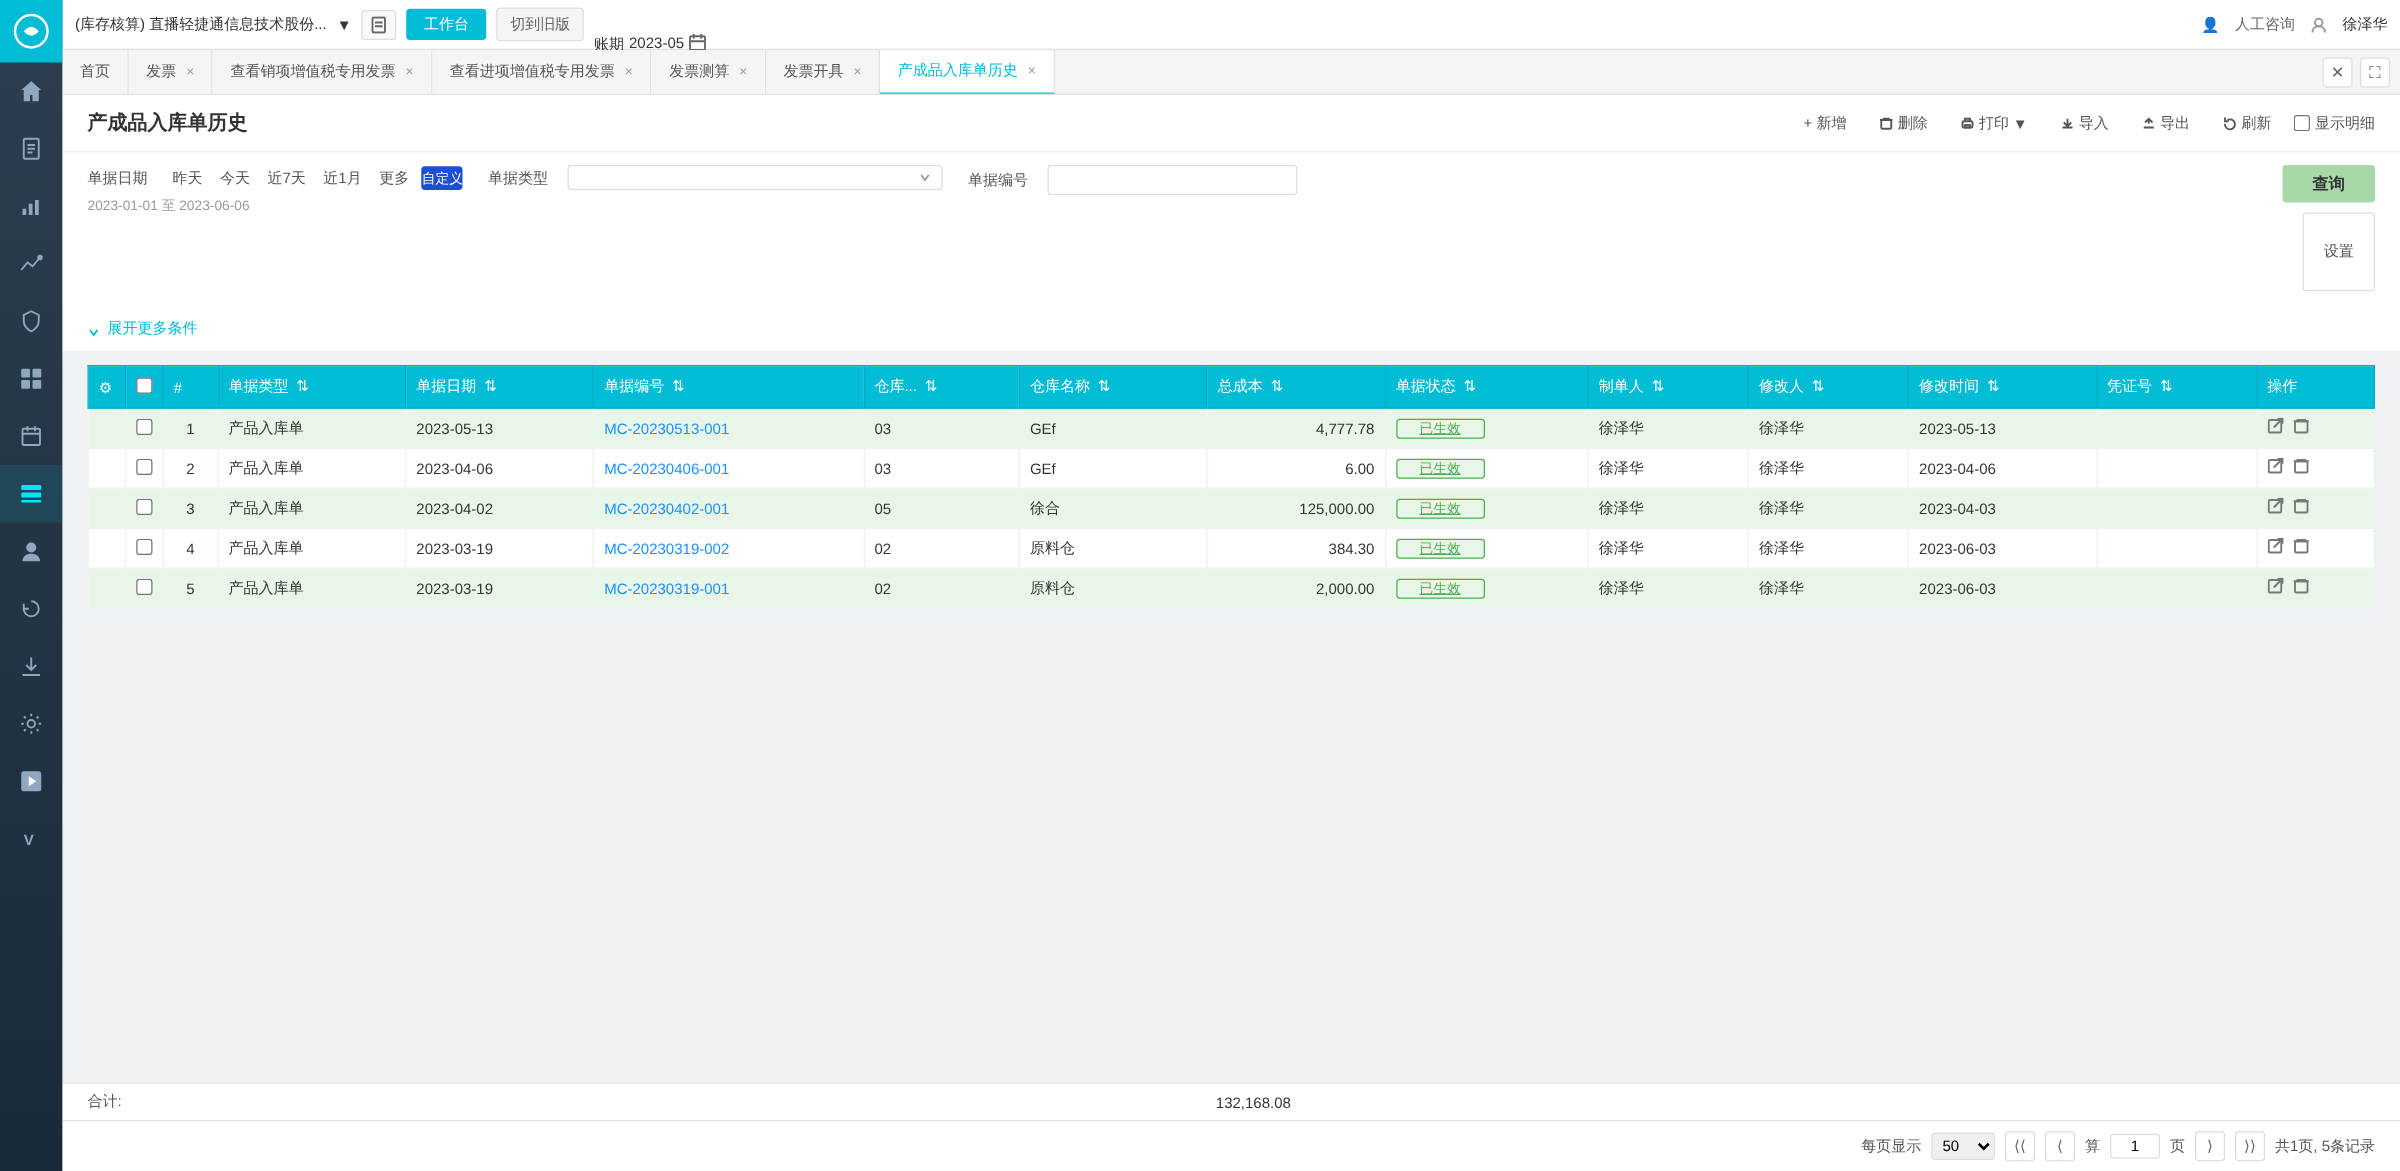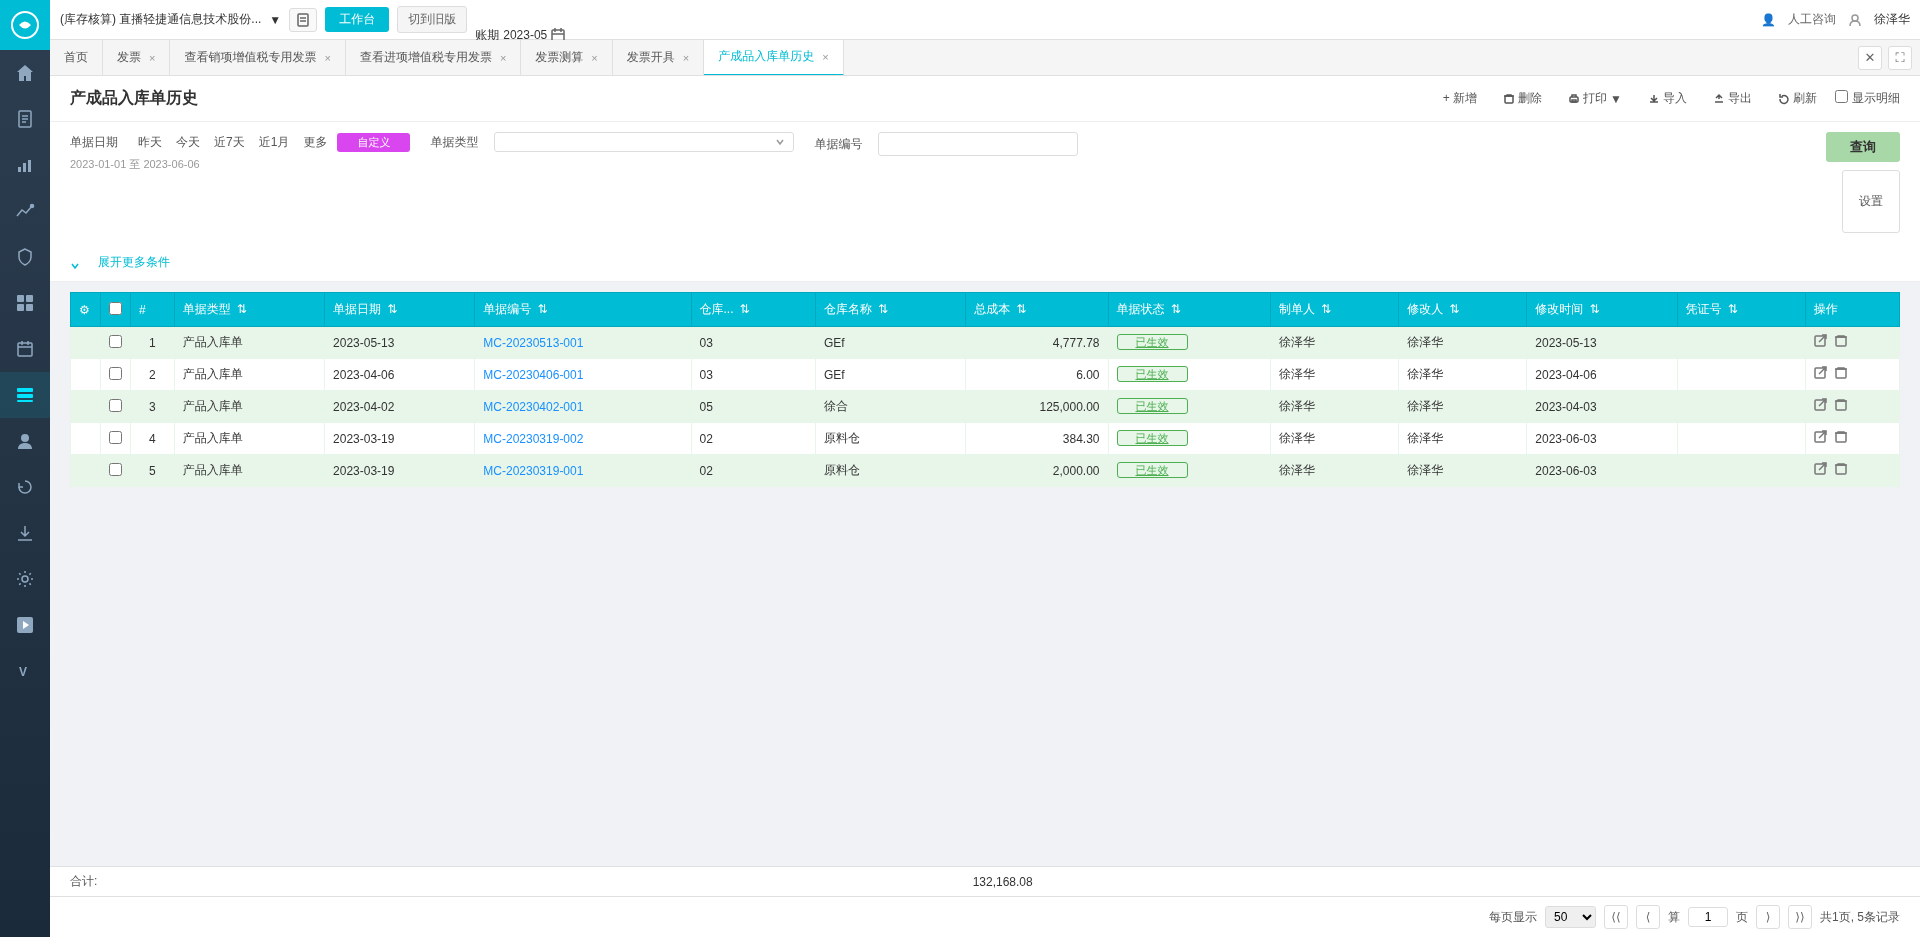--- a/index.html
+++ b/index.html
@@ -15,55 +15,55 @@
 
     
     .main { flex: 1; display: flex; flex-direction: column; overflow: hidden; }
 
     
     .topbar { height: 40px; background: #fff; border-bottom: 1px solid #e0e0e0; display: flex; align-items: center; padding: 0 10px; gap: 8px; flex-shrink: 0; }
     .topbar-company { font-size: 12px; color: #333; display: flex; align-items: center; gap: 4px; max-width: 280px; white-space: nowrap; overflow: hidden; text-overflow: ellipsis; }
     .topbar-doc-btn { width: 28px; height: 24px; border: 1px solid #ddd; border-radius: 3px; background: #f9f9f9; display: flex; align-items: center; justify-content: center; cursor: pointer; }
     .topbar-work-btn { background: #00bcd4; color: #fff; border: none; border-radius: 3px; padding: 4px 14px; font-size: 12px; cursor: pointer; }
     .topbar-period-btn { background: #f5f5f5; color: #666; border: 1px solid #ddd; border-radius: 3px; padding: 4px 10px; font-size: 12px; cursor: pointer; }
-    .topbar-period { display: flex; align-items: center; gap: 4px; font-size: 12px; color: #333; margin-top: 31px; }
+    .topbar-period { display: flex; align-items: flex-start; gap: 4px; font-size: 12px; color: #333; margin-top: 31px; }
     .topbar-right { margin-left: auto; display: flex; align-items: center; gap: 12px; font-size: 12px; color: #666; }
     .topbar-right .user-icon { color: #00bcd4; }
     .topbar-right .user-name { color: #333; display: flex; align-items: center; gap: 4px; }
 
     
     .tabbar { height: 36px; background: #f5f5f5; border-bottom: 1px solid #e0e0e0; display: flex; align-items: center; padding: 0 0 0 0; flex-shrink: 0; overflow: hidden; }
     .tab { height: 36px; padding: 0 14px; display: flex; align-items: center; gap: 6px; font-size: 12px; color: #555; cursor: pointer; border-right: 1px solid #e0e0e0; white-space: nowrap; background: #f5f5f5; }
     .tab.active { background: #fff; color: #00bcd4; border-bottom: 2px solid #00bcd4; }
     .tab .close { color: #999; font-size: 11px; cursor: pointer; margin-left: 2px; }
     .tabbar-end { margin-left: auto; display: flex; align-items: center; padding-right: 8px; gap: 6px; }
     .tabbar-end-btn { width: 24px; height: 24px; border: 1px solid #ddd; border-radius: 3px; background: #fff; display: flex; align-items: center; justify-content: center; cursor: pointer; font-size: 13px; color: #666; }
 
     
     .content { flex: 1; padding: 0; overflow: hidden; display: flex; flex-direction: column; background: #f0f2f5; }
 
     
     .page-header { background: #fff; padding: 10px 20px; display: flex; align-items: center; justify-content: space-between; border-bottom: 1px solid #eee; }
     .page-title { font-size: 16px; font-weight: bold; color: #333; }
     .header-actions { display: flex; align-items: center; gap: 10px; }
     .action-btn { display: flex; align-items: center; gap: 3px; color: #555; cursor: pointer; font-size: 12px; padding: 4px 8px; border: none; background: none; }
-    .show-detail { display: flex; align-items: flex-start; gap: 4px; font-size: 12px; color: #555; }
+    .show-detail { display: flex; align-items: center; gap: 4px; font-size: 12px; color: #555; }
     .show-detail input[type=checkbox] { margin: 0; }
 
     
     .filter-area { background: #fff; padding: 10px 20px; border-bottom: 1px solid #eee; }
     .filter-row { display: flex; align-items: center; gap: 16px; flex-wrap: wrap; }
     .filter-label { color: #555; font-size: 12px; white-space: nowrap; }
     .date-quick { display: flex; align-items: center; gap: 6px; }
     .date-quick-btn { color: #555; cursor: pointer; padding: 2px 4px; border-radius: 2px; font-size: 12px; }
-    .date-custom-btn { background: #d946ef; color: #fff; border: none; border-radius: 3px; padding: 2px 20px; font-size: 11px; cursor: pointer; }
+    .date-custom-btn { background: #1d4ed8; color: #fff; border: none; border-radius: 3px; padding: 2px 0; font-size: 11px; cursor: pointer; }
     .date-range { color: #999; font-size: 11px; margin-top: 0; }
     .filter-select { border: 1px solid #ddd; border-radius: 3px; padding: 4px 8px; font-size: 12px; min-width: 200px; color: #555; background: #fff; display: flex; align-items: center; justify-content: space-between; cursor: pointer; }
     .filter-input { border: 1px solid #ddd; border-radius: 3px; padding: 4px 8px; font-size: 12px; min-width: 200px; color: #555; }
-    .expand-more { color: #00bcd4; cursor: pointer; font-size: 12px; display: flex; align-items: flex-end; gap: 18px; margin-top: 21px; }
+    .expand-more { color: #00bcd4; cursor: pointer; font-size: 12px; display: flex; align-items: flex-end; gap: 6px; margin-top: 21px; }
     .query-btn { background: #a8d8a8; color: #333; border: none; border-radius: 3px; padding: 6px 24px; font-size: 13px; cursor: pointer; font-weight: bold; }
     .set-btn { background: #fff; color: #555; border: 1px solid #ddd; border-radius: 3px; padding: 22px 16px; font-size: 12px; cursor: pointer; margin-top: 4px; display: block; }
 
     
     .table-wrap { flex: 1; overflow: auto; padding: 10px 20px; }
     .data-table { width: 100%; border-collapse: collapse; background: #fff; }
     .data-table thead tr { background: #00bcd4; color: #fff; }
     .data-table thead th { padding: 8px 8px; text-align: left; font-weight: normal; font-size: 12px; border: 1px solid #00a8bf; white-space: nowrap; }
     .data-table thead th .sort { cursor: pointer; margin-left: 3px; }
     .data-table tbody tr { border-bottom: 1px solid #e8f5e9; }

